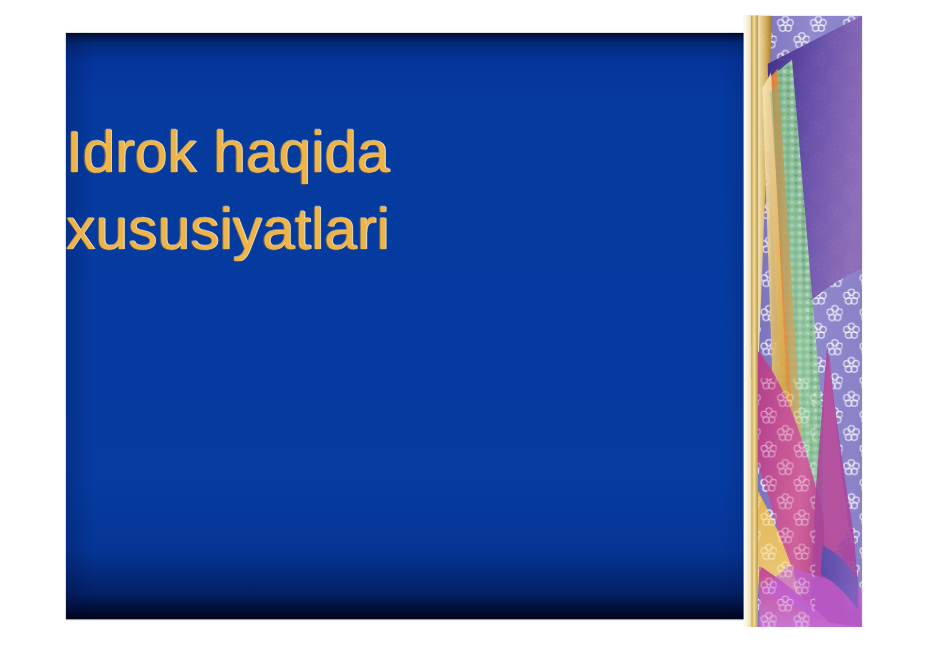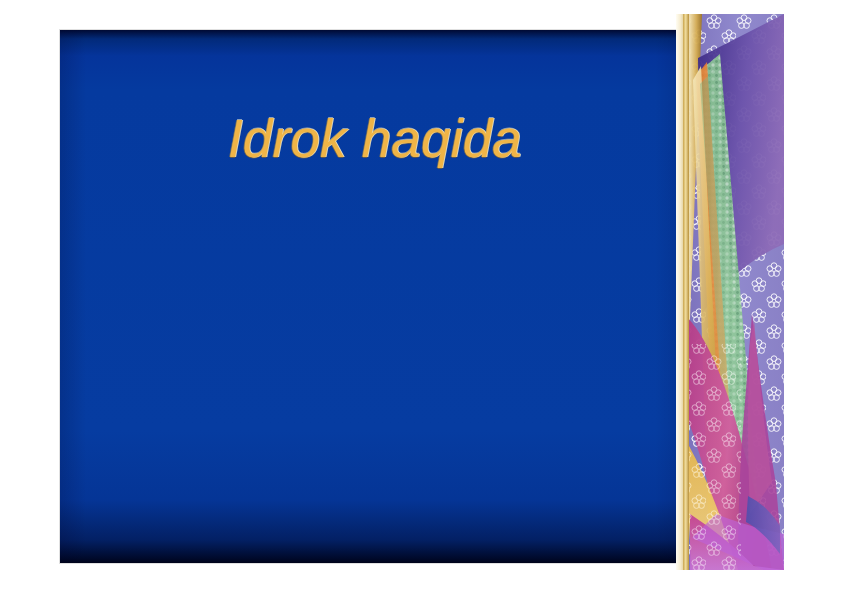--- a/index.html
+++ b/index.html
@@ -57,24 +57,23 @@
         rgba(0,0,40,0.12) 622px);
     pointer-events: none;
   }
 
   
   .title-block {
     position: absolute;
     left: 60px;
     top: 104px;
     width: 630px;
-    text-align: center;
+    text-align: left;
     z-index: 6;
     line-height: 70px;
-    font-style: italic;
   }
   .title-line {
     display: block;
     font-family: "Liberation Sans", sans-serif;
     font-size: 53px;
     font-weight: 400;
     letter-spacing: 0.2px;
     color: #efb447;
     white-space: nowrap;
     text-shadow:
@@ -245,15 +244,16 @@
 
         <path d="M72,482 Q92,492 104,512 L104,540 Q86,516 70,508 Z" fill="url(#blu2)" opacity="0.85"></path>
 
         <rect x="13" y="330" width="52" height="226" fill="url(#flowers)" opacity="0.55"></rect>
       </g>
     </svg>
   </div>
 
   <div class="title-block">
     <span class="title-line">Idrok haqida</span>
+    <span class="title-line">xususiyatlari</span>
   </div>
 
 </div>
 
 </body></html>

